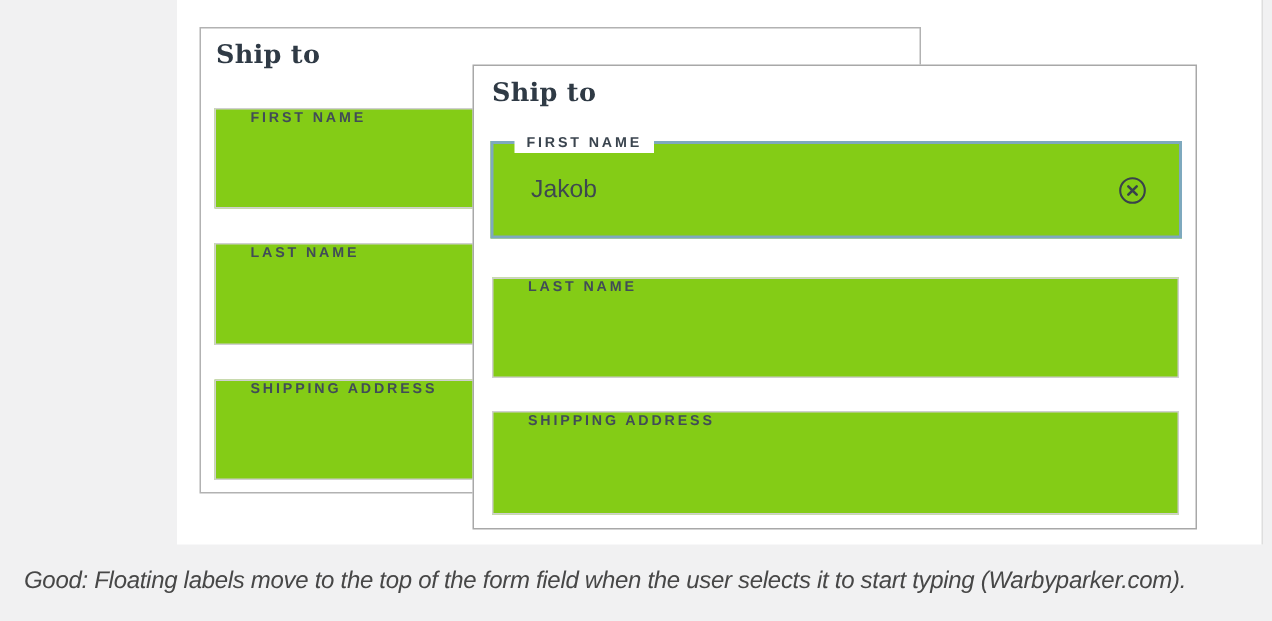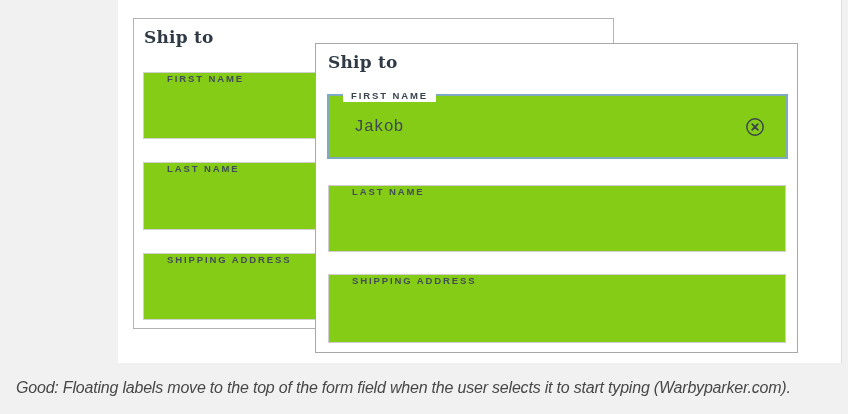--- a/index.html
+++ b/index.html
@@ -68,21 +68,21 @@
     font-size:9.5px;
     font-weight:bold;
     letter-spacing:1.9px;
     color:#3a444e;
     line-height:13px;
   }
   .focus-input{
     border:none;outline:none;
     margin-left:25px;
     width:360px;
-    font-family:Liberation Mono, monospace;
+    font-family:Liberation Sans, sans-serif;
     font-size:16.5px;
     color:#3e4850;
     background:transparent;
     padding:0;
   }
   .clear-btn{
     position:absolute;
     right:21px;top:50%;
     width:20px;height:20px;
     margin-top:-10px;

